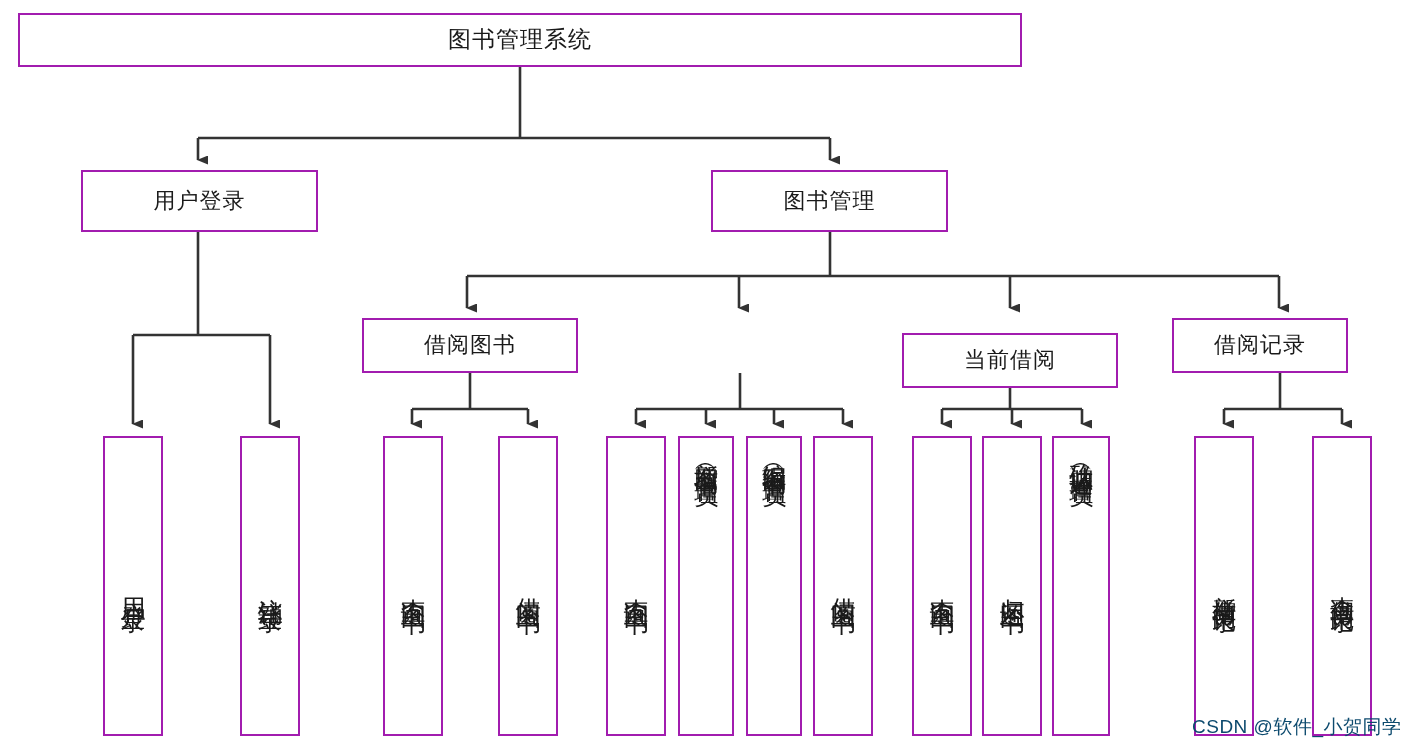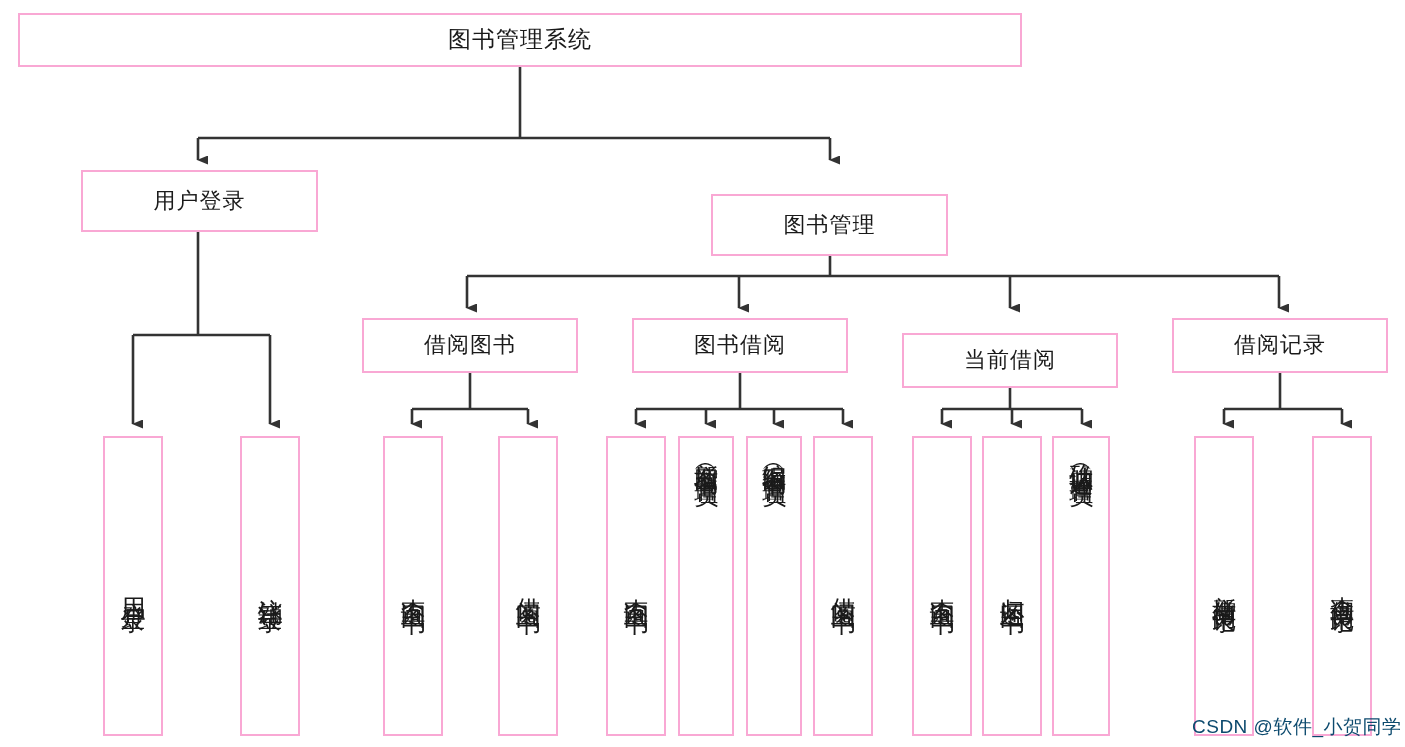--- a/index.html
+++ b/index.html
@@ -22,21 +22,21 @@
     left: 0;
     top: 0;
     width: 1405px;
     height: 747px;
     pointer-events: none;
   }
   .node {
     position: absolute;
     box-sizing: border-box;
     background: #ffffff;
-    border: 2px solid #f9a8d4;
+    border: 2px solid #a21caf;
     display: flex;
     align-items: center;
     justify-content: center;
   }
   .node .label {
     color: #1a1a1a;
     letter-spacing: 1px;
     white-space: nowrap;
   }
   .node.horiz .label {
@@ -131,34 +131,31 @@
     </g>
   </svg>
 
   <div class="node horiz root" style="left:18px; top:13px; width:1004px; height:54px;">
     <span class="label">图书管理系统</span>
   </div>
 
   <div class="node horiz" style="left:81px; top:170px; width:237px; height:62px;">
     <span class="label">用户登录</span>
   </div>
-  <div class="node horiz" style="left:711px; top:170px; width:237px; height:62px;margin-top:24px;">
+  <div class="node horiz" style="left:711px; top:170px; width:237px; height:62px;">
     <span class="label">图书管理</span>
   </div>
 
   <div class="node horiz" style="left:362px; top:318px; width:216px; height:55px;">
     <span class="label">借阅图书</span>
   </div>
-  <div class="node horiz" style="left:632px; top:318px; width:216px; height:55px;">
-    <span class="label">图书借阅</span>
-  </div>
   <div class="node horiz" style="left:902px; top:318px; width:216px; height:55px;margin-top:15px;">
     <span class="label">当前借阅</span>
   </div>
-  <div class="node horiz" style="left:1172px; top:318px; width:216px; height:55px;">
+  <div class="node horiz" style="left:1172px; top:318px; width:176px; height:55px;">
     <span class="label">借阅记录</span>
   </div>
 
   <div class="node vert" style="left:103px; top:436px; width:60px; height:300px;">
     <span class="label">用户登录</span>
   </div>
   <div class="node vert" style="left:240px; top:436px; width:60px; height:300px;">
     <span class="label">注销登录</span>
   </div>
 

